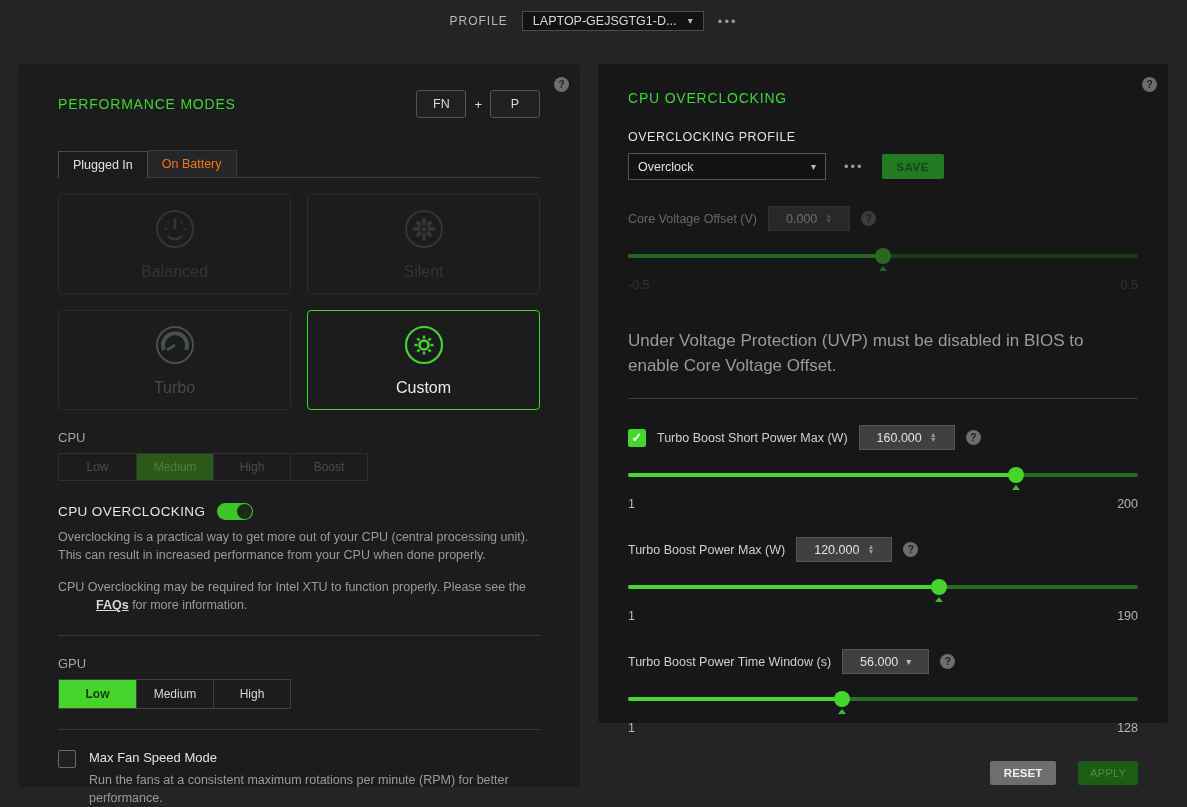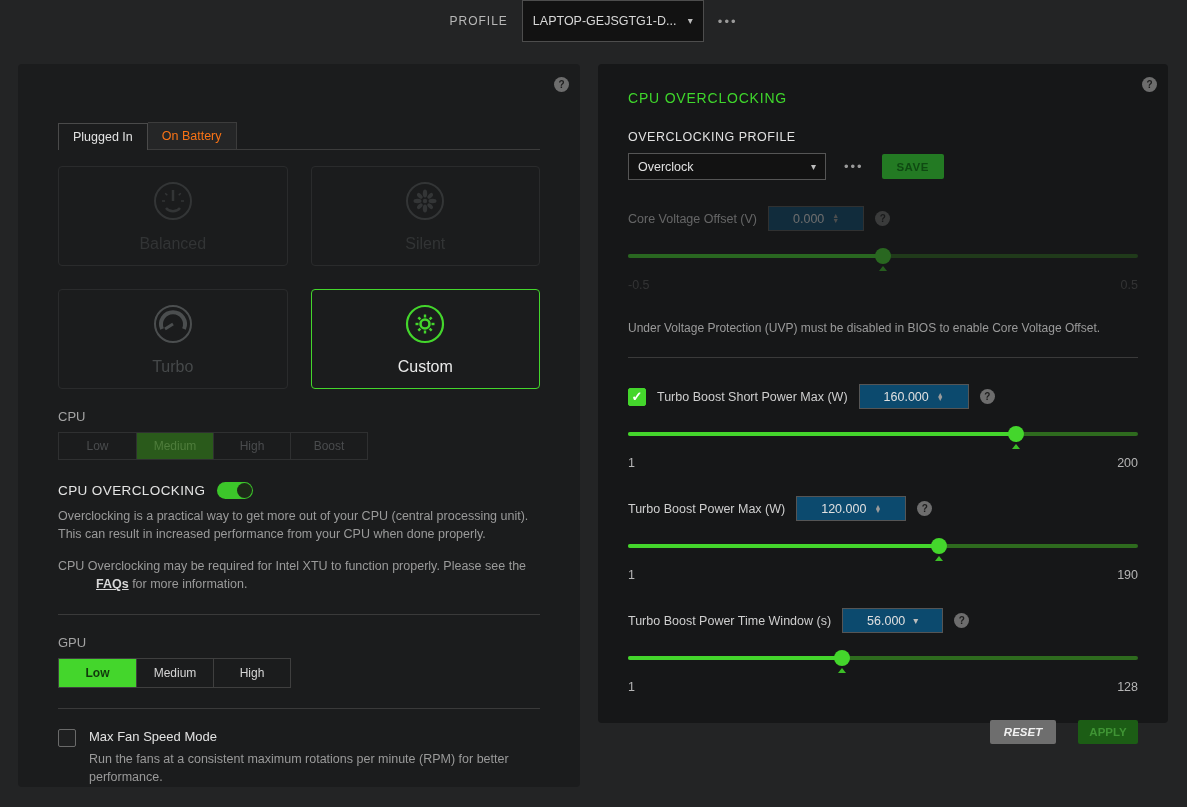--- a/index.html
+++ b/index.html
@@ -10,21 +10,21 @@
     color:#cfcfcf;
     overflow:hidden;
     position:relative;
   }
   
   .topbar {
     height:42px; display:flex; align-items:center; justify-content:center; gap:14px;
   }
   .topbar .profile-label { font-size:12px; color:#b8b8b8; letter-spacing:1px; }
   .profile-select {
-    width:182px; height:42px; background:#121212; border:1px solid #4d4d4d;
+    width:182px; height:20px; background:#121212; border:1px solid #4d4d4d;
     display:flex; align-items:center; justify-content:space-between;
     padding:0 10px; font-size:12.5px; color:#d8d8d8; cursor:pointer;
   }
   .caret { font-size:10px; color:#bdbdbd; line-height:1; }
   .more-dots { color:#9a9a9a; font-size:13px; letter-spacing:2px; cursor:pointer; }
 
   
   .panel { position:absolute; border-radius:4px; }
   .panel-left  { left:18px;  top:64px; width:562px; height:723px; background:#1b1c1d; padding:26px 40px 0 40px; }
   .panel-right { left:598px; top:64px; width:570px; height:659px; background:#161718; padding:26px 30px 0 30px; }
@@ -48,21 +48,21 @@
   
   .tabs { display:flex; margin-top:32px; border-bottom:1px solid #3c3c3c; }
   .tab {
     height:27px; padding:0 14px; display:flex; align-items:center;
     font-size:12.5px; cursor:pointer; border:1px solid #3c3c3c; border-bottom:none;
   }
   .tab.active { background:#1b1c1d; color:#e2e2e2; position:relative; top:1px; border-color:#4a4a4a; }
   .tab.inactive { background:#252627; color:#f97316; border-left:none; }
 
   
-  .modes { display:grid; grid-template-columns:1fr 1fr; gap:23px; margin-top:16px; }
+  .modes { display:grid; grid-template-columns:1fr 1fr; gap:16px; margin-top:16px; }
   .mode-card {
     height:100px; border:1px solid #2a2b2c; border-radius:4px;
     display:flex; flex-direction:column; align-items:center; justify-content:center; gap:8px;
     cursor:pointer;
   }
   .mode-card .m-label { font-size:16px; }
   .mode-dim  { color:#323435; }
   .mode-dim  svg { color:#333536; }
   .mode-turbo { color:#46494a; }
   .mode-turbo svg { color:#4b4e4f; }
@@ -123,22 +123,22 @@
     font-size:12.5px; color:#e0e0e0; cursor:pointer;
   }
   .save-btn {
     width:62px; height:25px; background:#237a23; color:#0f4a12; font-size:11.5px; font-weight:bold;
     display:flex; align-items:center; justify-content:center; border-radius:2px; cursor:pointer;
     letter-spacing:.5px;
   }
   .ctl-row { display:flex; align-items:center; gap:11px; margin-top:26px; }
   .ctl-row .r-label { font-size:12.5px; color:#cfcfcf; }
   .num-box {
-    height:25px; min-width:74px; background:#0c4a6e; border:1px solid #555;
-    display:flex; align-items:center; justify-content:space-between; gap:8px; padding:0 24px;
+    height:25px; min-width:74px; background:#404040; border:1px solid #555;
+    display:flex; align-items:center; justify-content:space-between; gap:8px; padding:0 17px;
     font-size:12.5px; color:#e0e0e0; cursor:text;
   }
   .spin { display:flex; flex-direction:column; line-height:.62; }
   .spin span { font-size:7px; color:#9a9a9a; cursor:pointer; }
   .q-icon {
     width:15px; height:15px; border-radius:50%; background:#6d6d6d; color:#1d1d1d;
     font-size:10px; font-weight:bold; display:flex; align-items:center; justify-content:center;
     flex:none; cursor:pointer;
   }
   .dimmed { opacity:.42; }
@@ -150,47 +150,55 @@
     position:absolute; top:1px; left:var(--p,50%); width:16px; height:16px; margin-left:-8px;
     border-radius:50%; background:#44d62c; cursor:grab;
   }
   .slider .marker {
     position:absolute; top:19px; left:var(--p,50%); margin-left:-4px; width:0; height:0;
     border-left:4px solid transparent; border-right:4px solid transparent; border-bottom:5px solid #3cbf27;
   }
   .range { display:flex; justify-content:space-between; font-size:12.5px; color:#b5b5b5; margin-top:9px; }
   .dim-range { color:#5a5a5a;justify-content:space-between; }
 
-  .uvp { font-size:12px; color:#9a9a9a; line-height:1.45; margin-top:28px; }
+  .uvp { font-size:17px; color:#9a9a9a; line-height:1.45; margin-top:37px; }
 
   .btn-row { display:flex; justify-content:flex-end; gap:22px; margin-top:26px; }
   .reset-btn {
     width:66px; height:24px; background:#6e6e6e; color:#f0f0f0; font-size:11.5px; font-weight:bold;
-    display:flex; align-items:center; justify-content:center; border-radius:2px; cursor:pointer;font-style:italic;
+    display:flex; align-items:center; justify-content:center; border-radius:2px; cursor:pointer;
   }
   .apply-btn {
-    width:60px; height:24px; background:#1c5d15; color:#3f9434; font-size:11.5px; font-weight:bold;
+    width:60px; height:24px; background:#1c5d15; color:#3f9434; font-size:11.5px; font-weight:normal;
     display:flex; align-items:center; justify-content:center; border-radius:2px; cursor:pointer;
   }
 </style>
 </head>
 <body>
 
 <div class="topbar">
   <span class="profile-label">PROFILE</span>
   <div class="profile-select">
     <span>LAPTOP-GEJSGTG1-D...</span>
     <span class="caret">▾</span>
   </div>
   <span class="more-dots">•••</span>
 </div>
 
 <div class="panel panel-left">
   <div class="help-badge">?</div>
 
+  <div class="lp-header">
+    <div class="section-title">PERFORMANCE MODES</div>
+    <div class="shortcut">
+      <div class="keycap">FN</div>
+      <span class="plus">+</span>
+      <div class="keycap">P</div>
+    </div>
+  </div>
 
   <div class="tabs">
     <div class="tab active">Plugged In</div>
     <div class="tab inactive">On Battery</div>
   </div>
 
   <div class="modes">
     <div class="mode-card mode-dim">
       <span>
         <svg width="44" height="44" viewBox="0 0 44 44" fill="none" stroke="currentColor" stroke-width="2">

